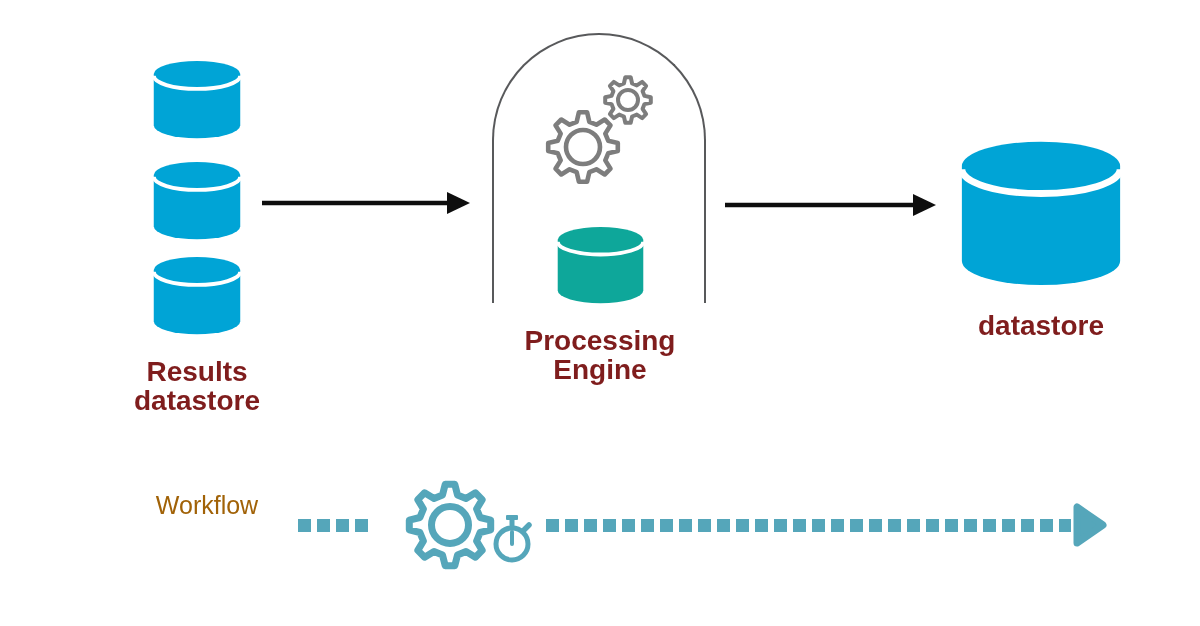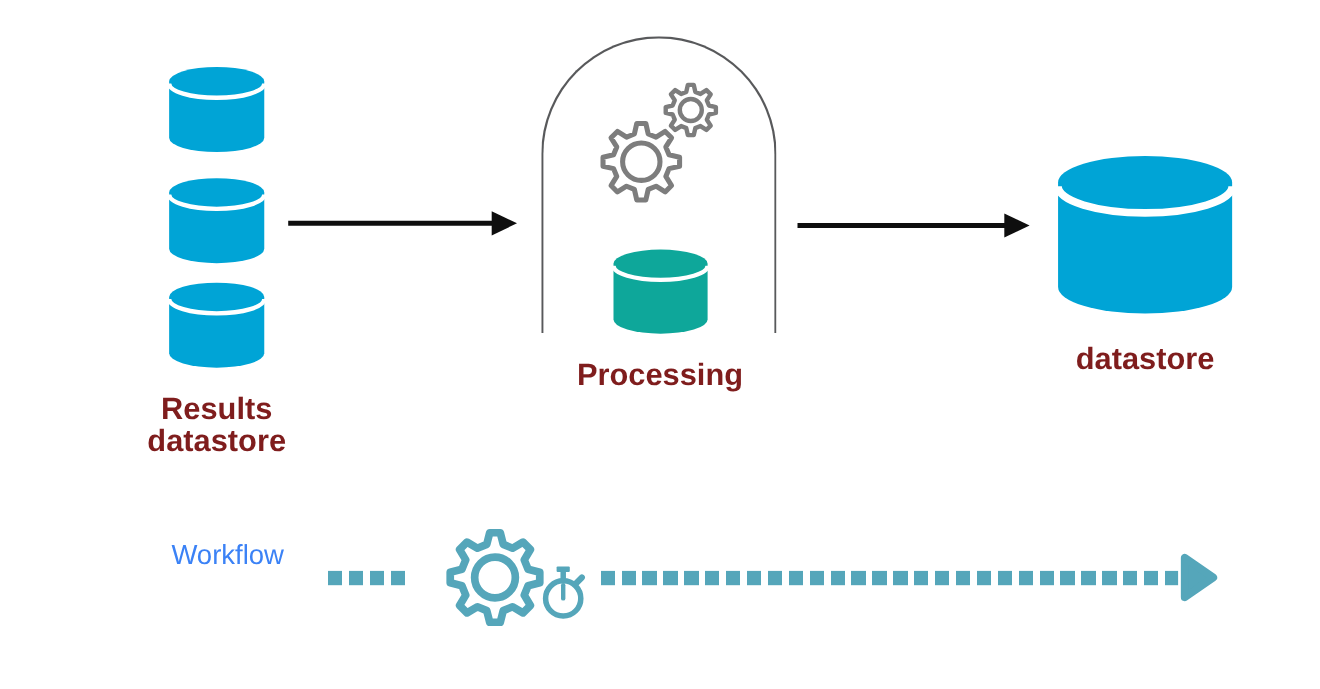--- a/index.html
+++ b/index.html
@@ -1,19 +1,19 @@
 <!DOCTYPE html>
 <html><head>
 <meta charset="utf-8">
 <style>
   html,body{margin:0;padding:0;background:#ffffff;font-family:"Liberation Sans",sans-serif;}
   .canvas{position:relative;width:1200px;height:626px;background:#ffffff;overflow:hidden;}
   .abs{position:absolute;}
   .label{position:absolute;text-align:center;color:#7f1d1d;font-weight:700;font-size:28px;line-height:29px;}
-  .label.regular{font-weight:400;font-size:25px;line-height:27px;color:#3b82f6;}
+  .label.regular{font-weight:400;font-size:25px;line-height:27px;color:#a16207;}
   .arch{position:absolute;left:492px;top:33px;width:214px;height:270px;
         border:2.5px solid #58595B;border-bottom:none;
         border-radius:108px 108px 0 0;box-sizing:border-box;}
   .dash{position:absolute;height:13px;
         background:repeating-linear-gradient(to right,#55A6BA 0 13px,transparent 13px 19px);}
 </style>
 </head>
 <body>
 
 <div class="canvas">
@@ -48,20 +48,21 @@
     <path id="gear-small" fill="#ffffff" stroke-width="4" stroke-linejoin="round" stroke="#7D7D7D" d="M109.5 30.9L115.8 32.3L115.8 37.7L109.5 39.1L107.6 43.8L111.1 49.2L107.2 53.1L101.8 49.6L97.1 51.5L95.7 57.8L90.3 57.8L88.9 51.5L84.2 49.6L78.8 53.1L74.9 49.2L78.4 43.8L76.5 39.1L70.2 37.7L70.2 32.3L76.5 30.9L78.4 26.2L74.9 20.8L78.8 16.9L84.2 20.4L88.9 18.5L90.3 12.2L95.7 12.2L97.1 18.5L101.8 20.4L107.2 16.9L111.1 20.8L107.6 26.2Z"></path>
     <circle cx="93" cy="35" r="10" fill="none" stroke-width="4" stroke="#7D7D7D"></circle>
   </svg>
 
   <svg class="abs" style="left:554px;top:226px;width:93px;height:81px" viewBox="0 0 100 88" preserveAspectRatio="none">
     <path d="M4 15 V70 A46 14 0 0 0 96 70 V15 A46 14 0 0 0 4 15 Z" fill="#0EA79A"></path>
     <path d="M4 17 A46 14 0 0 0 96 17" fill="none" stroke="#ffffff" stroke-width="4.2"></path>
   </svg>
   <div class="label" style="left:500px;top:326px;width:200px">
     <div>Processing</div>
+    <div>Engine</div>
   </div>
 
   <svg class="abs" style="left:721px;top:190px;width:218px;height:30px" viewBox="0 0 218 30">
     <line x1="4" y1="15" x2="194" y2="15" stroke-width="4.5" stroke="#0E0E0E"></line>
     <polygon points="192,4 192,26 215,15" fill="#0E0E0E"></polygon>
   </svg>
 
   <svg class="abs" style="left:955px;top:140px;width:172px;height:152px" viewBox="0 0 100 88" preserveAspectRatio="none">
     <path d="M4 15 V70 A46 14 0 0 0 96 70 V15 A46 14 0 0 0 4 15 Z" fill="#00A4D6"></path>
     <path d="M4 17 A46 14 0 0 0 96 17" fill="none" stroke="#ffffff" stroke-width="4"></path>

